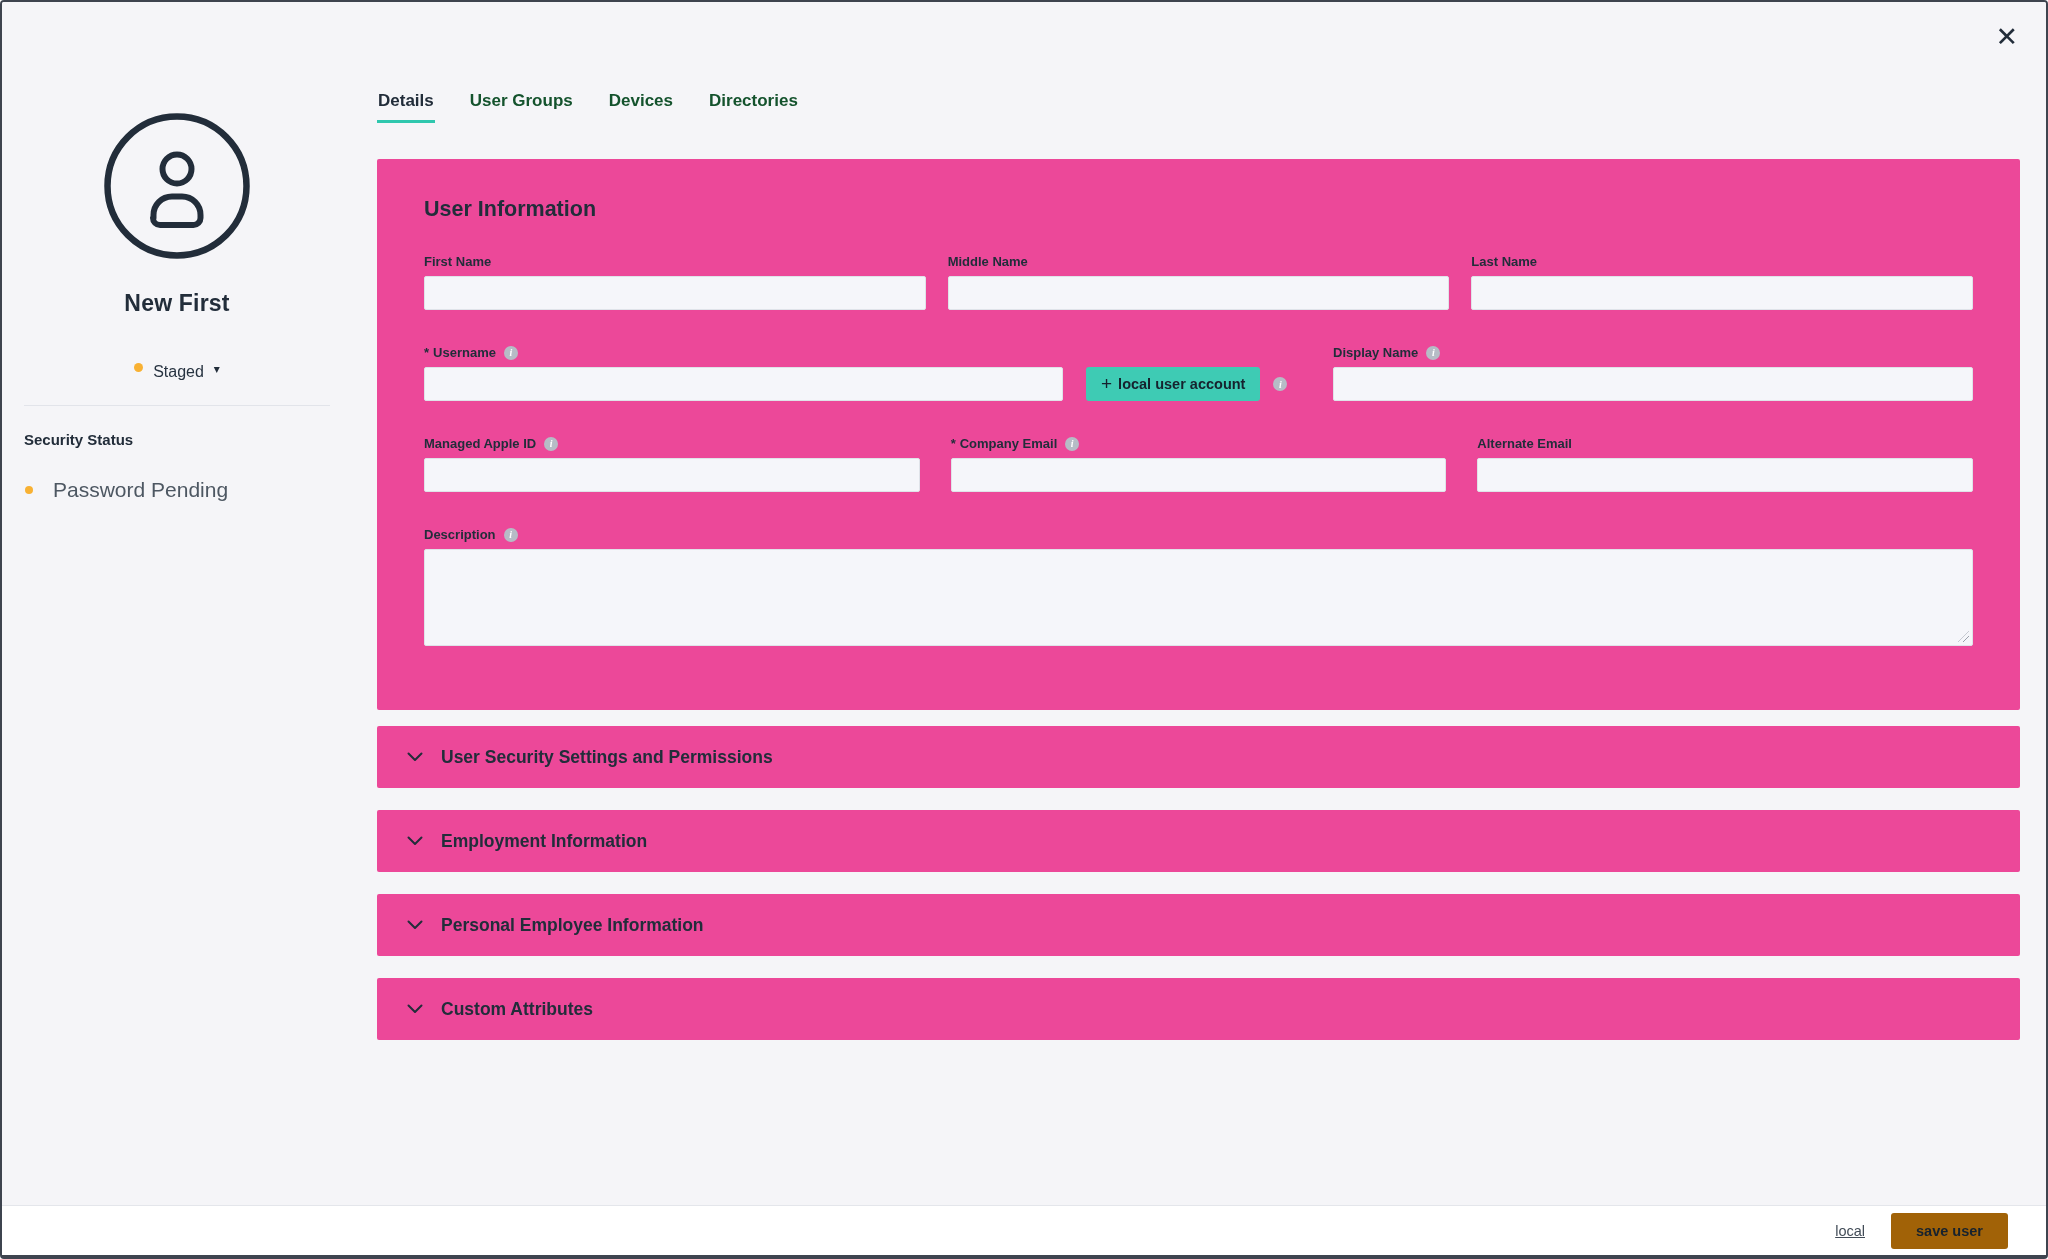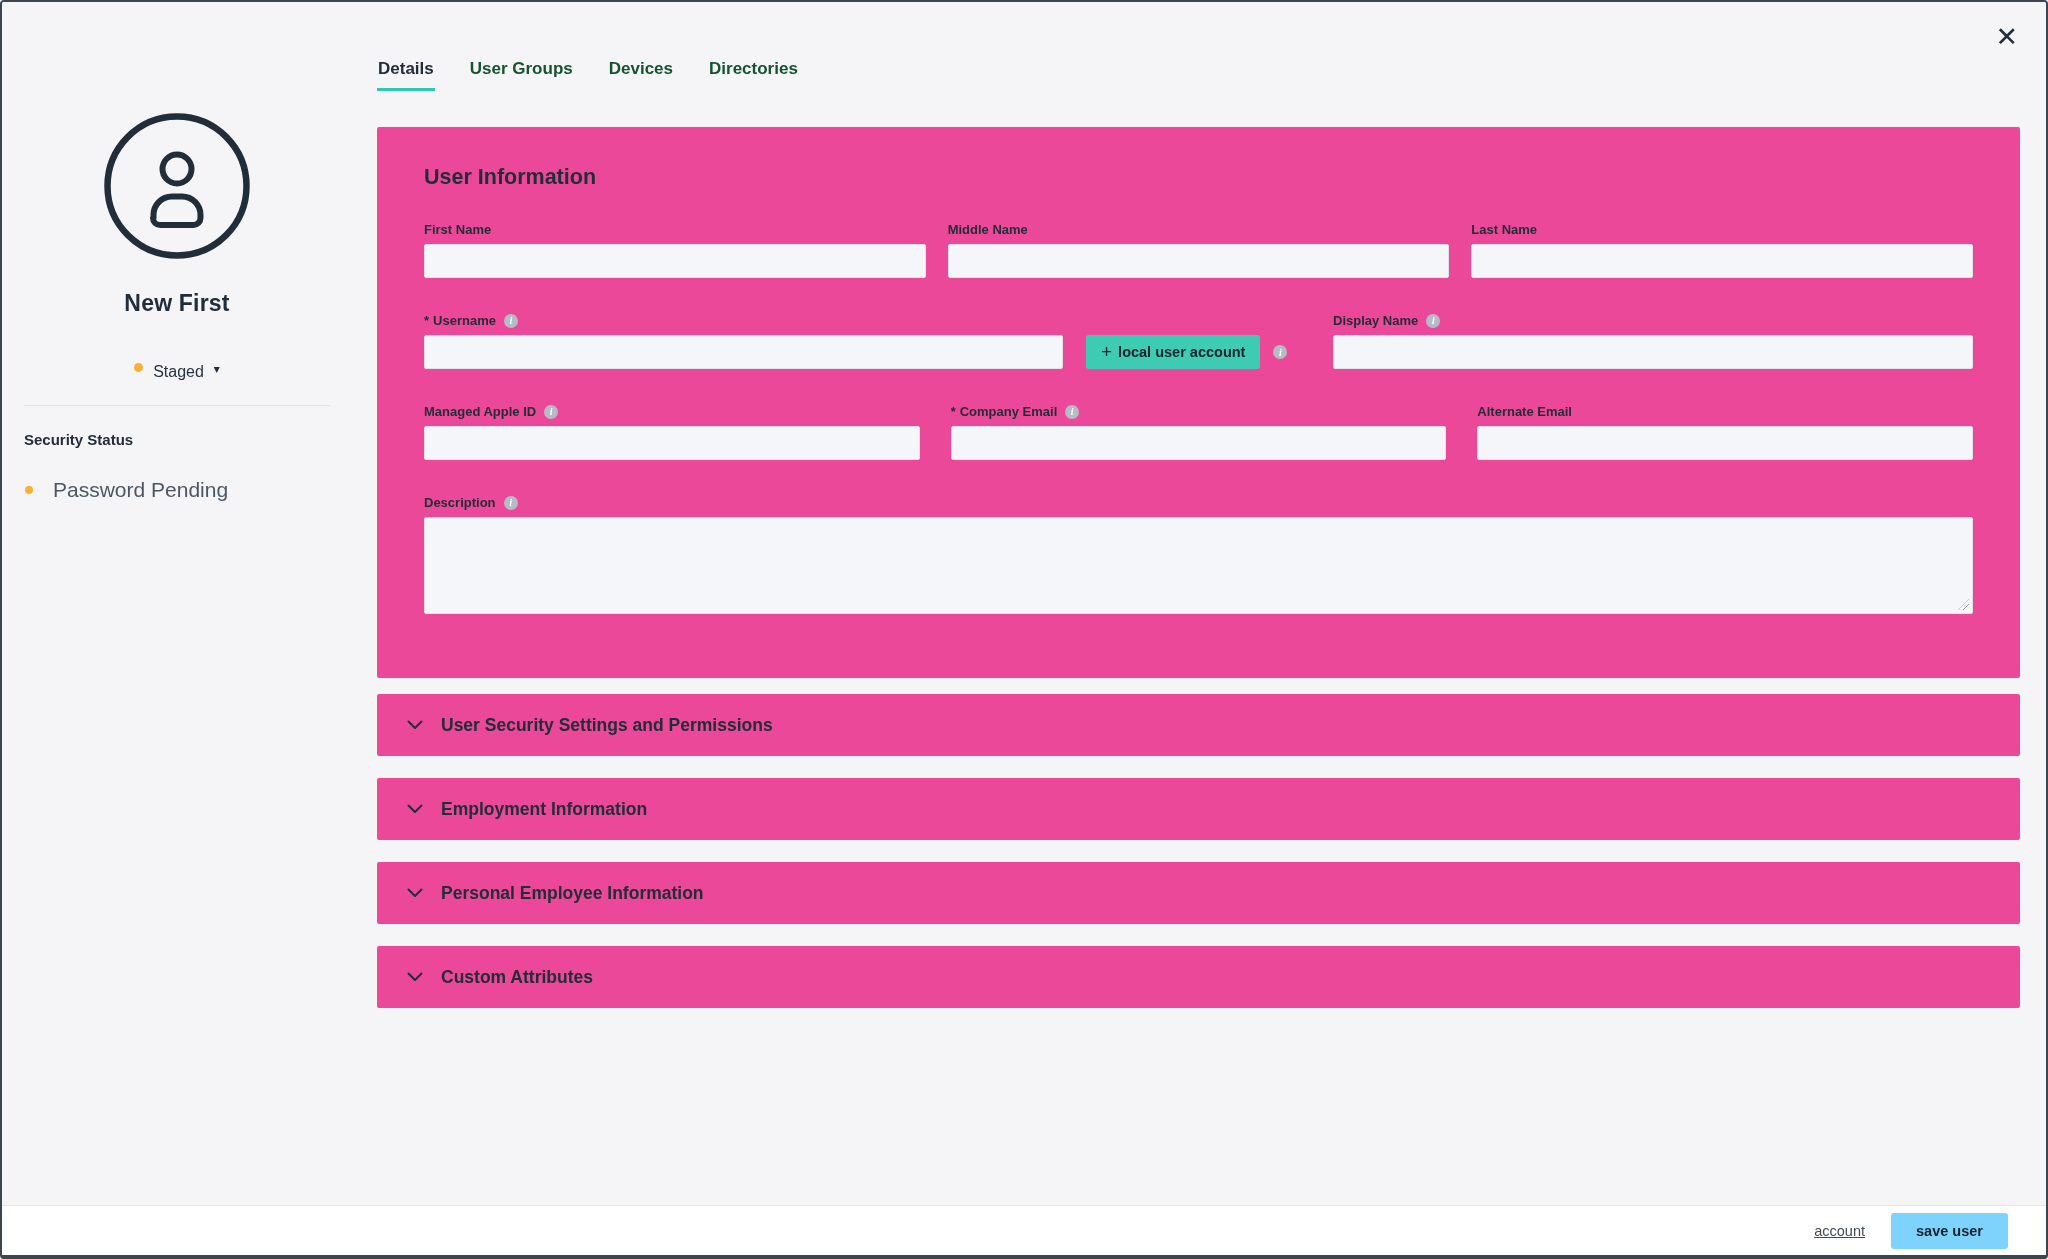--- a/index.html
+++ b/index.html
@@ -32,21 +32,21 @@
     cursor:pointer; font-size:16px; color:#273341; font-weight:500;
   }
   .dot { width:9px; height:9px; border-radius:50%; background:#f8b133; display:inline-block; }
   .dot.small { width:8px; height:8px; }
   .caret { font-size:12px; color:#222d3a; line-height:1; }
   .sidebar-divider { height:1px; background:#e2e4ea; margin:24px 22px 0 22px; }
   .sec-heading { margin:25px 0 0 22px; font-size:15px; font-weight:bold; color:#222d3a; text-align:left; }
   .sec-item { margin:30px 0 0 23px; display:flex; align-items:center; gap:20px; font-size:21px; color:#4d5762; }
 
   
-  .content { flex:1; padding:56px 26px 0 25px; overflow:hidden; }
+  .content { flex:1; padding:88px 26px 0 25px; overflow:hidden; }
   .tabs { display:flex; gap:34px; align-items:flex-start; height:33px; }
   .tab { background:none; border:none; cursor:pointer; font-family:inherit;
          font-size:17px; font-weight:bold; color:#14532d; line-height:22px; padding:0 1px 8px; }
   .tab.active { color:#222d3a; border-bottom:3px solid #2fc7ae; }
 
   .card { background:#ec4899; border-radius:2px; }
   .form-card { margin-top:36px; padding:38px 47px 64px; }
   .card-title { font-size:21.5px; font-weight:bold; color:#222d3a; }
 
   .grid3 { display:grid; grid-template-columns:repeat(3,1fr); column-gap:22px; }
@@ -90,21 +90,21 @@
   .chev { display:inline-flex; }
 
   
   .footer {
     height:50px; background:#ffffff; border-top:1px solid #e4e6eb;
     display:flex; align-items:center; justify-content:flex-end; gap:26px; padding-right:38px;
   }
   .cancel-link { background:none; border:none; cursor:pointer; font:14.5px "Liberation Sans", sans-serif;
                  color:#414b56; text-decoration:underline; }
   .save-btn { height:36px; min-width:117px; padding:0 20px; border:none; border-radius:3px; cursor:pointer;
-              background:#7dd3fc; color:#16222e; font:bold 14.5px "Liberation Sans", sans-serif; }
+              background:#a16207; color:#16222e; font:bold 14.5px "Liberation Sans", sans-serif; }
 </style>
 </head>
 <body>
 
 <div class="app">
 
   <button class="close-btn"><span>✕</span></button>
 
   <div class="main">
 
@@ -262,17 +262,17 @@
               <polyline points="1.5,1.5 8,8 14.5,1.5" fill="none" stroke="#222d3a" stroke-width="2" stroke-linecap="round" stroke-linejoin="round"></polyline>
             </svg>
         </span>
         <span class="section-title">Custom Attributes</span>
       </div>
 
     </section>
   </div>
 
   <footer class="footer">
-    <button class="cancel-link">account</button>
+    <button class="cancel-link">local</button>
     <button class="save-btn">save user</button>
   </footer>
 
 </div>
 
 </body></html>

